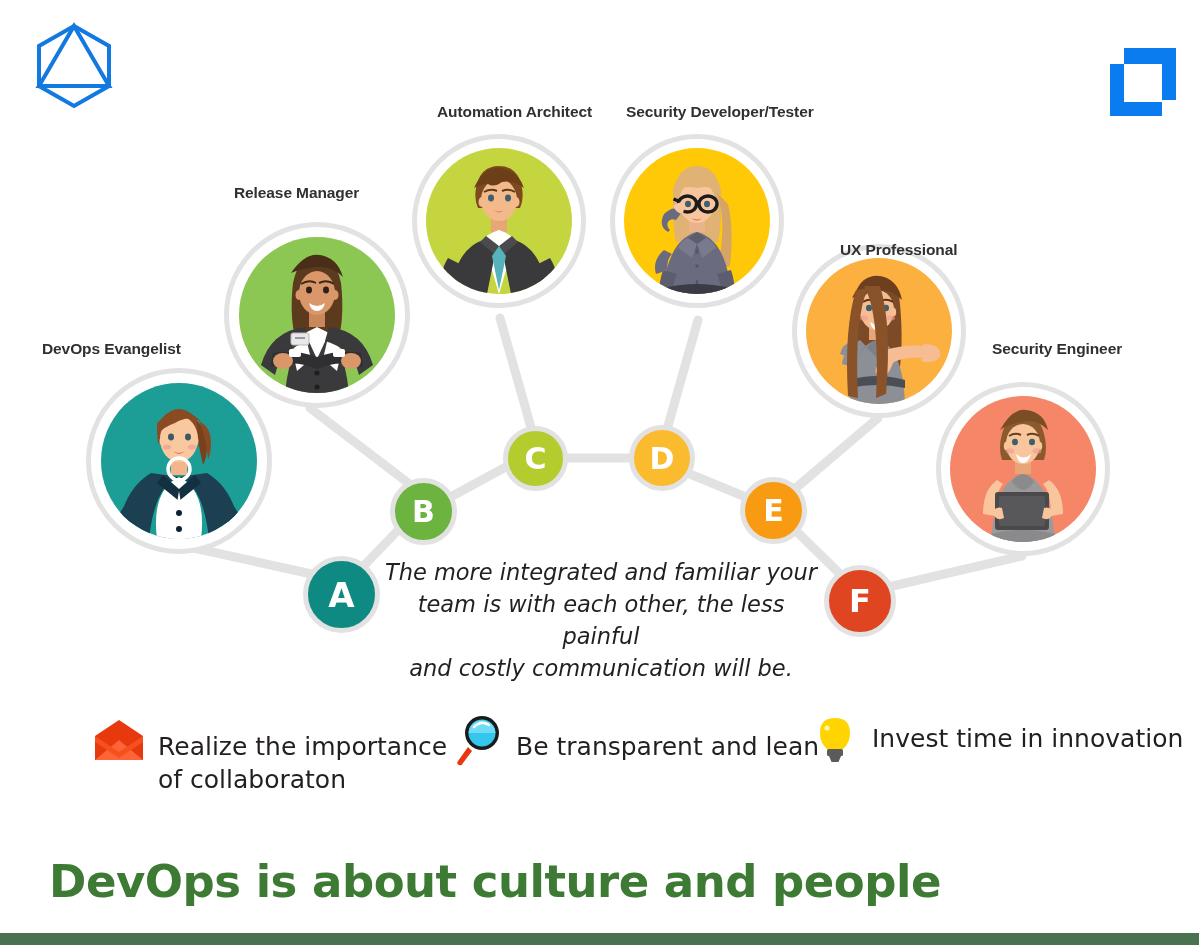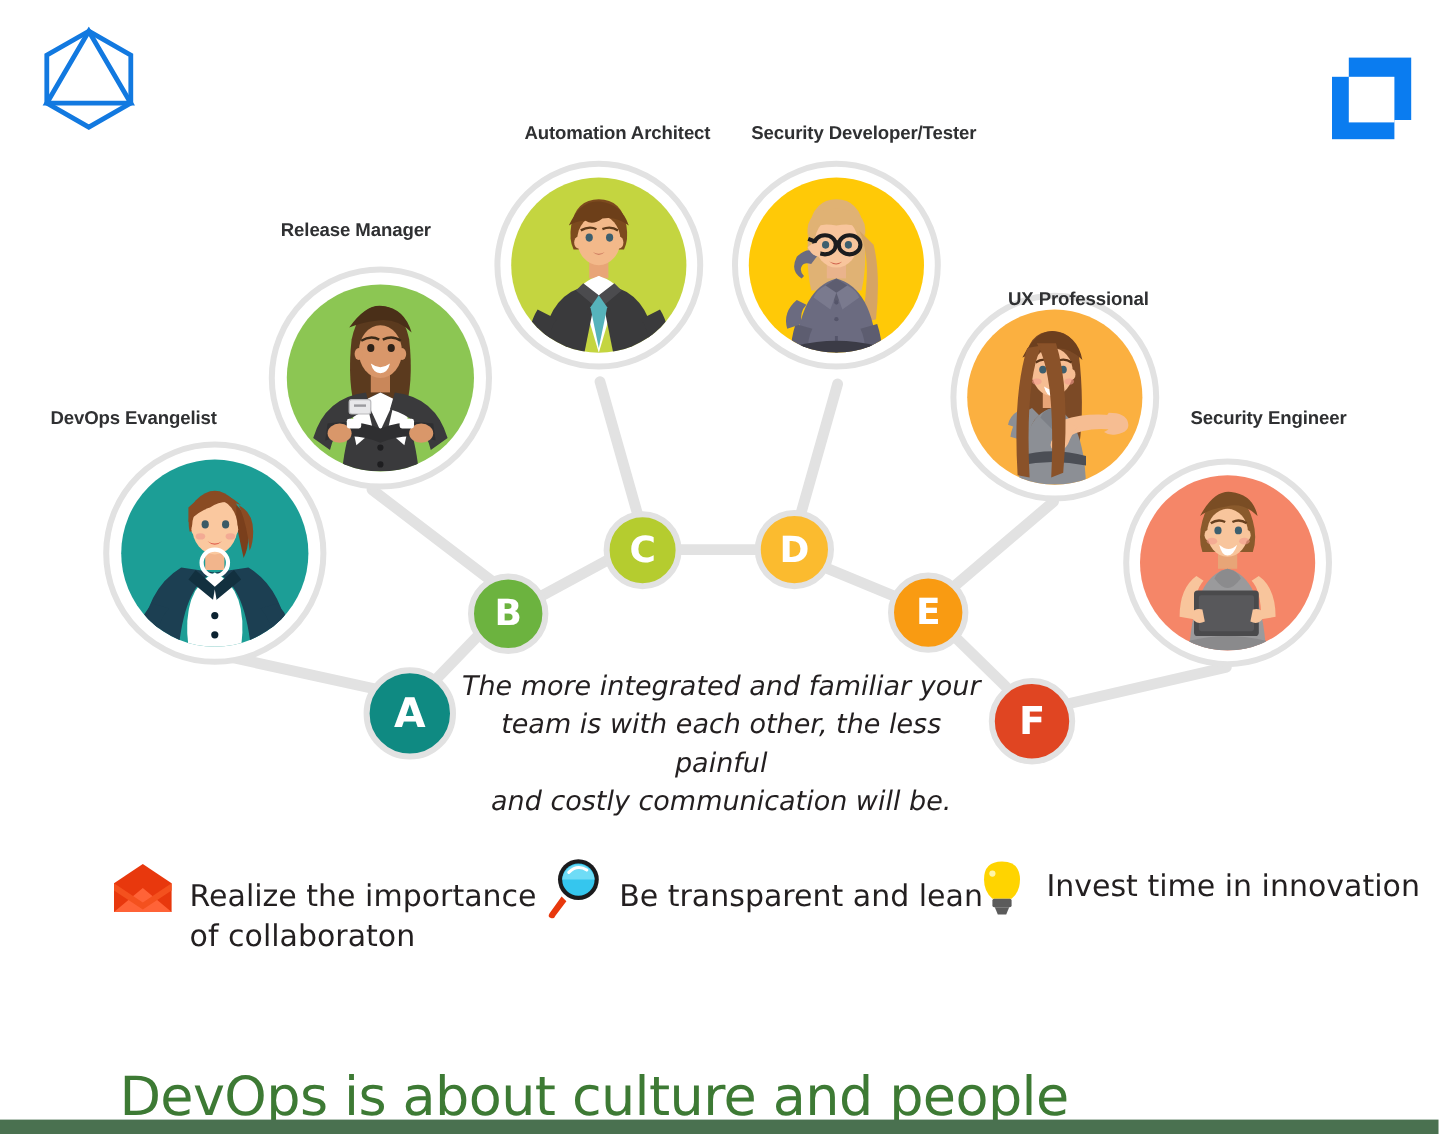--- a/index.html
+++ b/index.html
@@ -134,25 +134,24 @@
     flex: 0 0 auto;
   }
   
   .headline {
     position: absolute;
     left: 0;
     top: 855px;
     width: 990px;
     text-align: center;
     font-size: 45px;
-    font-weight: normal;
+    font-weight: bold;
     color: #3d7a34;
     letter-spacing: -0.5px;
     font-family: "DejaVu Sans", sans-serif;
-    margin-top: 32px;
   }
   .bottom-bar {
     position: absolute;
     left: 0;
     top: 933px;
     width: 1199px;
     height: 12px;
     background: #4a7150;
   }
 </style>

